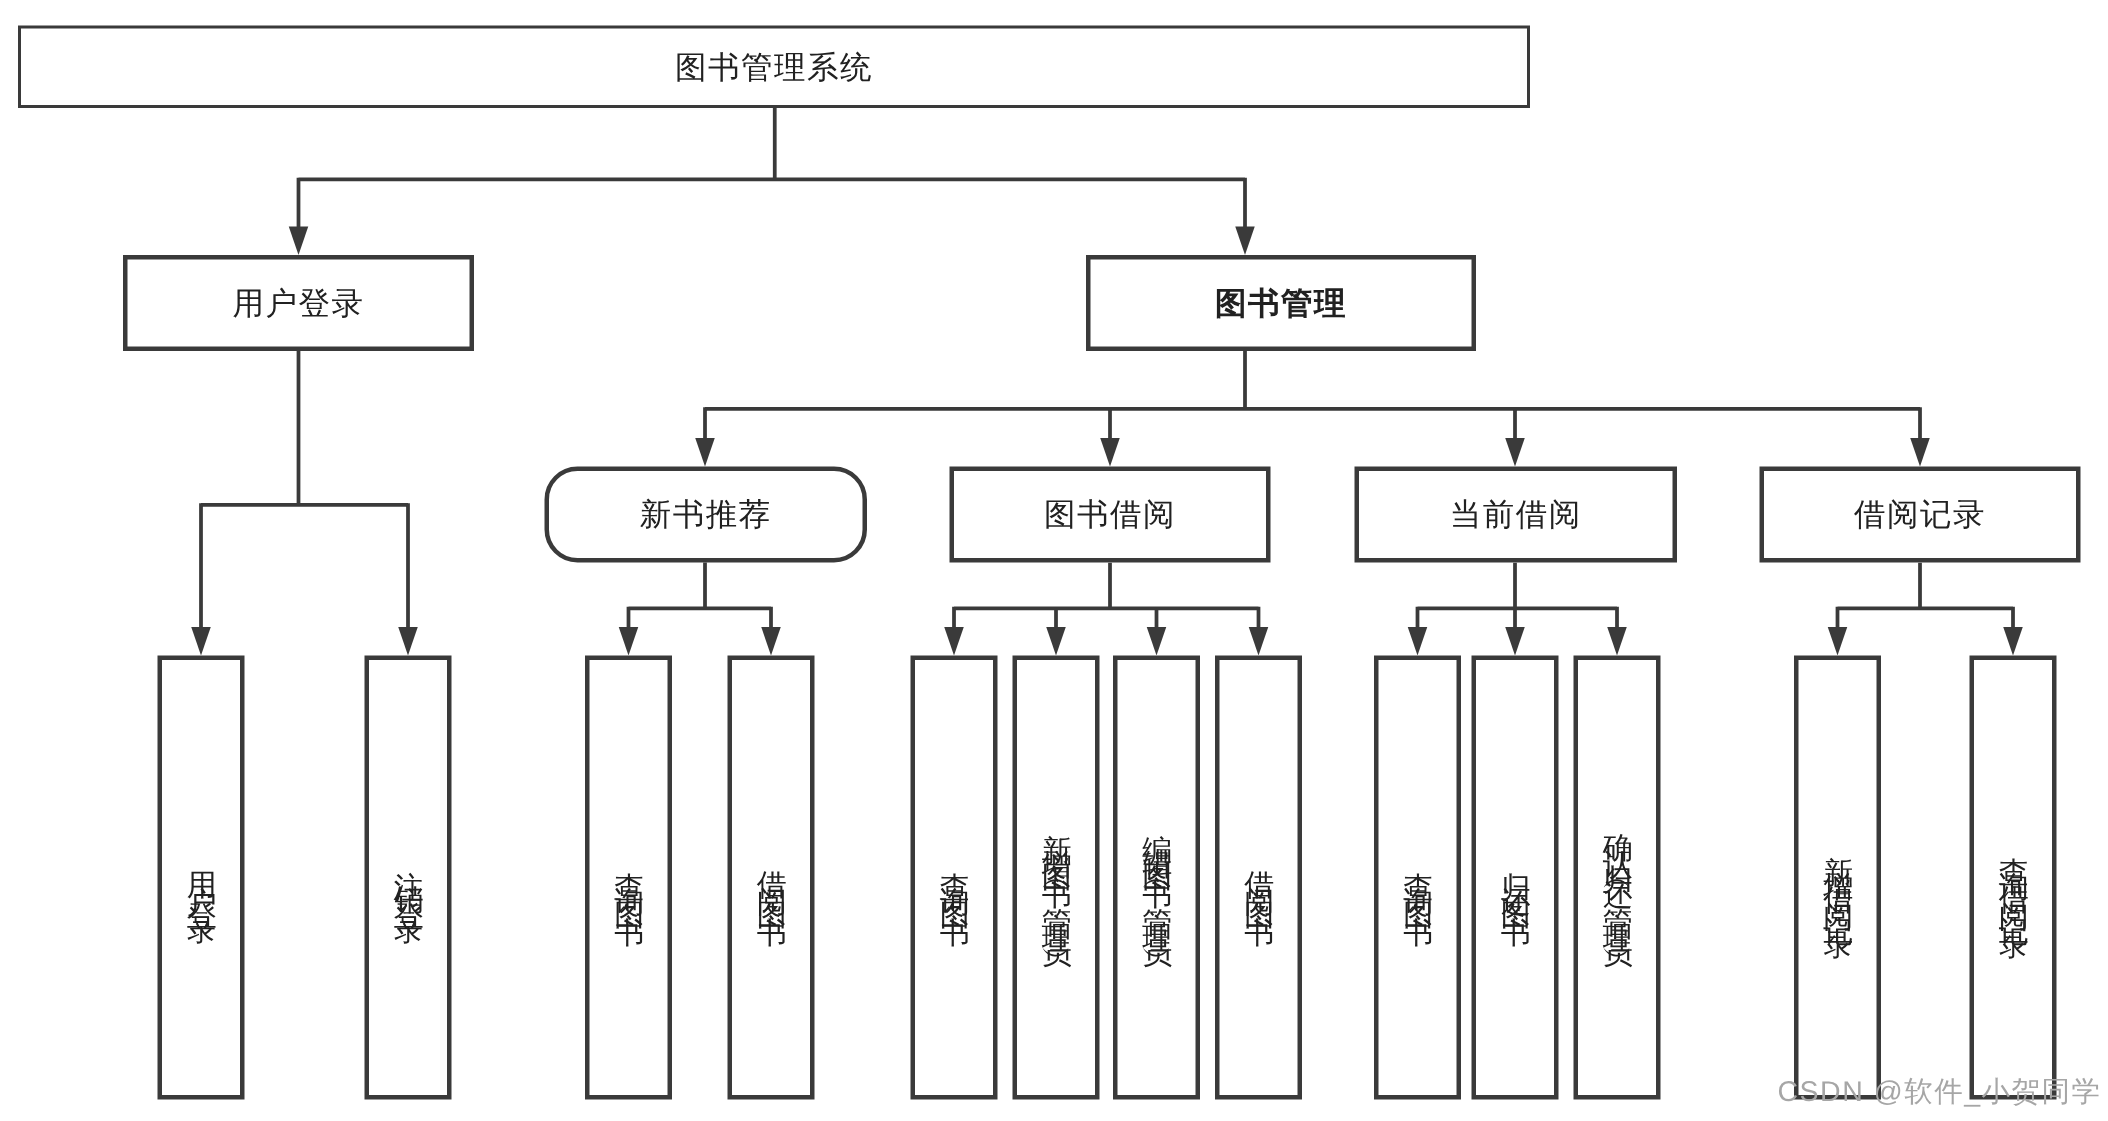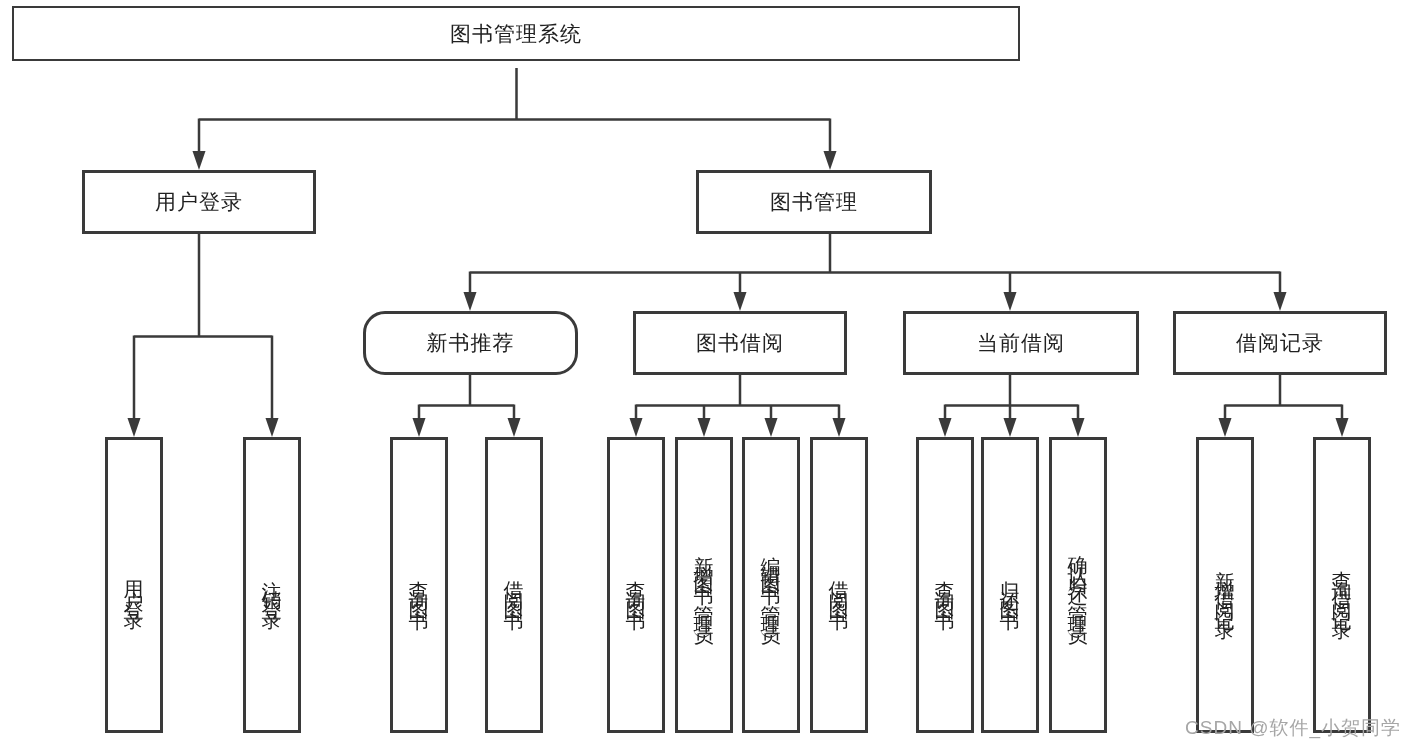--- a/index.html
+++ b/index.html
@@ -87,38 +87,38 @@
     <path d="M1010 375 L1010 405.5 M945 405.5 L1078 405.5 M945 404.5 L945 419 M1010 404.5 L1010 419 M1078 404.5 L1078 419"></path>
     <polygon points="945,437 938.5,418 951.5,418"></polygon>
     <polygon points="1010,437 1003.5,418 1016.5,418"></polygon>
     <polygon points="1078,437 1071.5,418 1084.5,418"></polygon>
 
     <path d="M1280 375 L1280 405.5 M1225 405.5 L1342 405.5 M1225 404.5 L1225 419 M1342 404.5 L1342 419"></path>
     <polygon points="1225,437 1218.5,418 1231.5,418"></polygon>
     <polygon points="1342,437 1335.5,418 1348.5,418"></polygon>
   </svg>
 
-  <div class="box hbox root" style="left:12px;top:6px;width:1008px;height:55px;">
+  <div class="box hbox root" style="left:12px;top:17px;width:1008px;height:55px;">
     <span>图书管理系统</span>
   </div>
 
   <div class="box hbox" style="left:82px;top:170px;width:234px;height:64px;">
     <span>用户登录</span>
   </div>
-  <div class="box hbox" style="left:696px;top:170px;width:236px;height:64px;">
+  <div class="box hbox" style="left:724px;top:170px;width:260px;height:64px;font-weight:bold;">
     <span>图书管理</span>
   </div>
 
   <div class="box hbox" style="left:363px;top:311px;width:215px;height:64px;border-radius:22px;">
     <span>新书推荐</span>
   </div>
   <div class="box hbox" style="left:633px;top:311px;width:214px;height:64px;">
     <span>图书借阅</span>
   </div>
-  <div class="box hbox" style="left:903px;top:311px;width:236px;height:64px;">
+  <div class="box hbox" style="left:903px;top:311px;width:215px;height:64px;">
     <span>当前借阅</span>
   </div>
   <div class="box hbox" style="left:1173px;top:311px;width:214px;height:64px;text-align:right;">
     <span>借阅记录</span>
   </div>
 
   <div class="box vbox" style="left:105px;top:437px;width:58px;height:296px;">
     <span>用户登录</span>
   </div>
   <div class="box vbox" style="left:243px;top:437px;width:58px;height:296px;">

